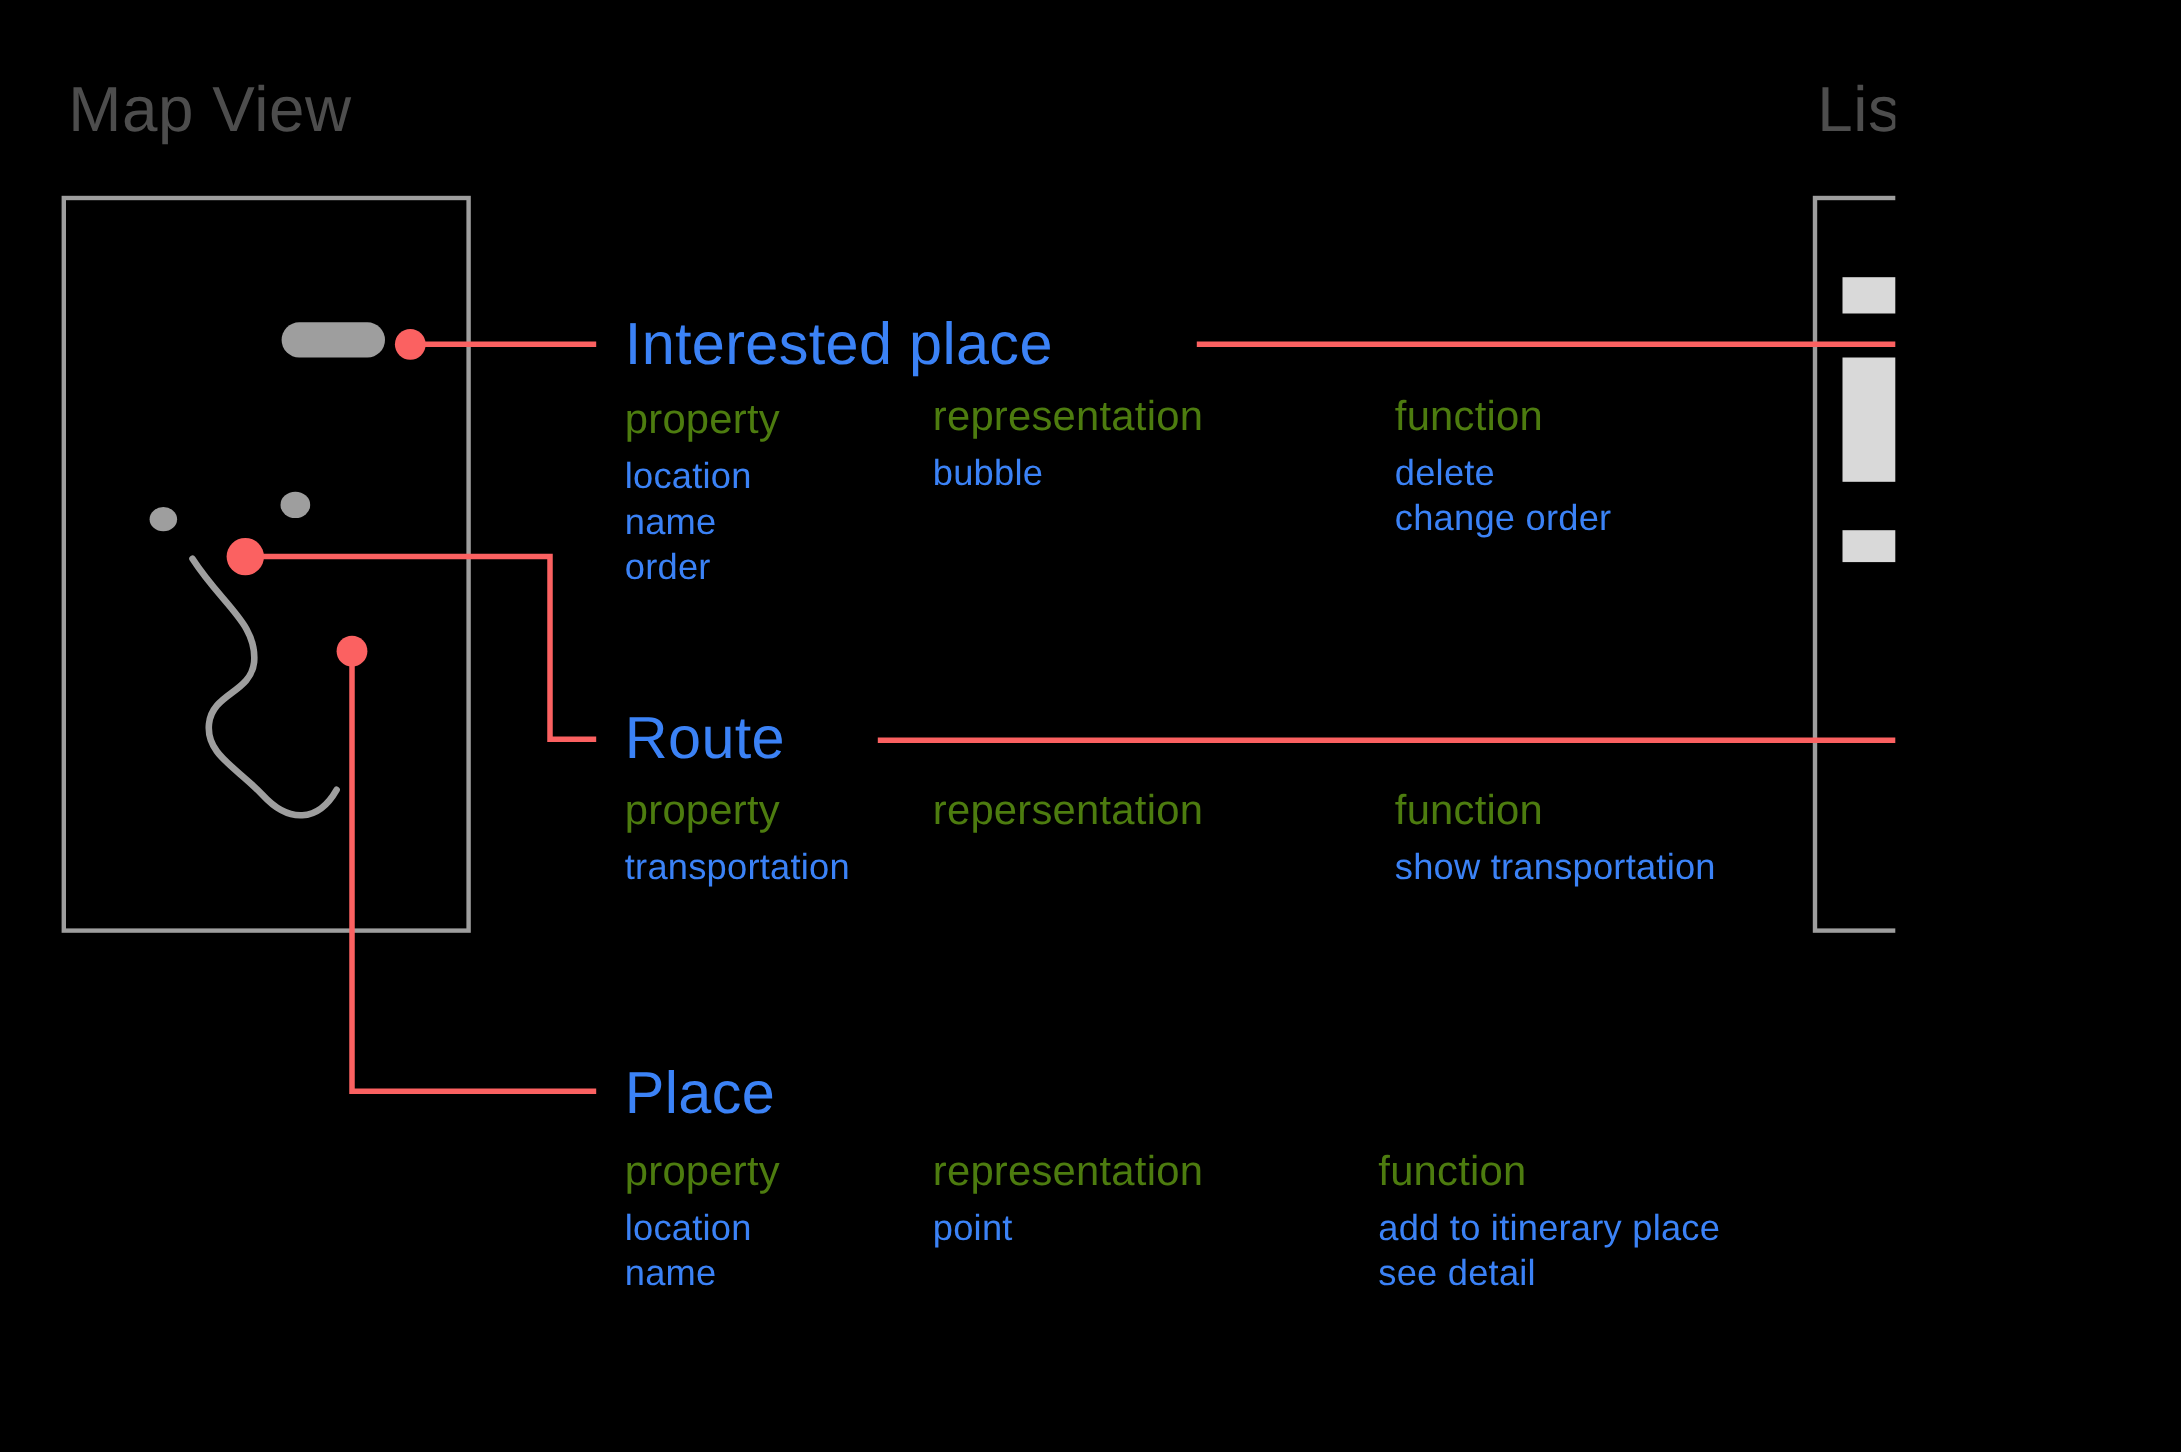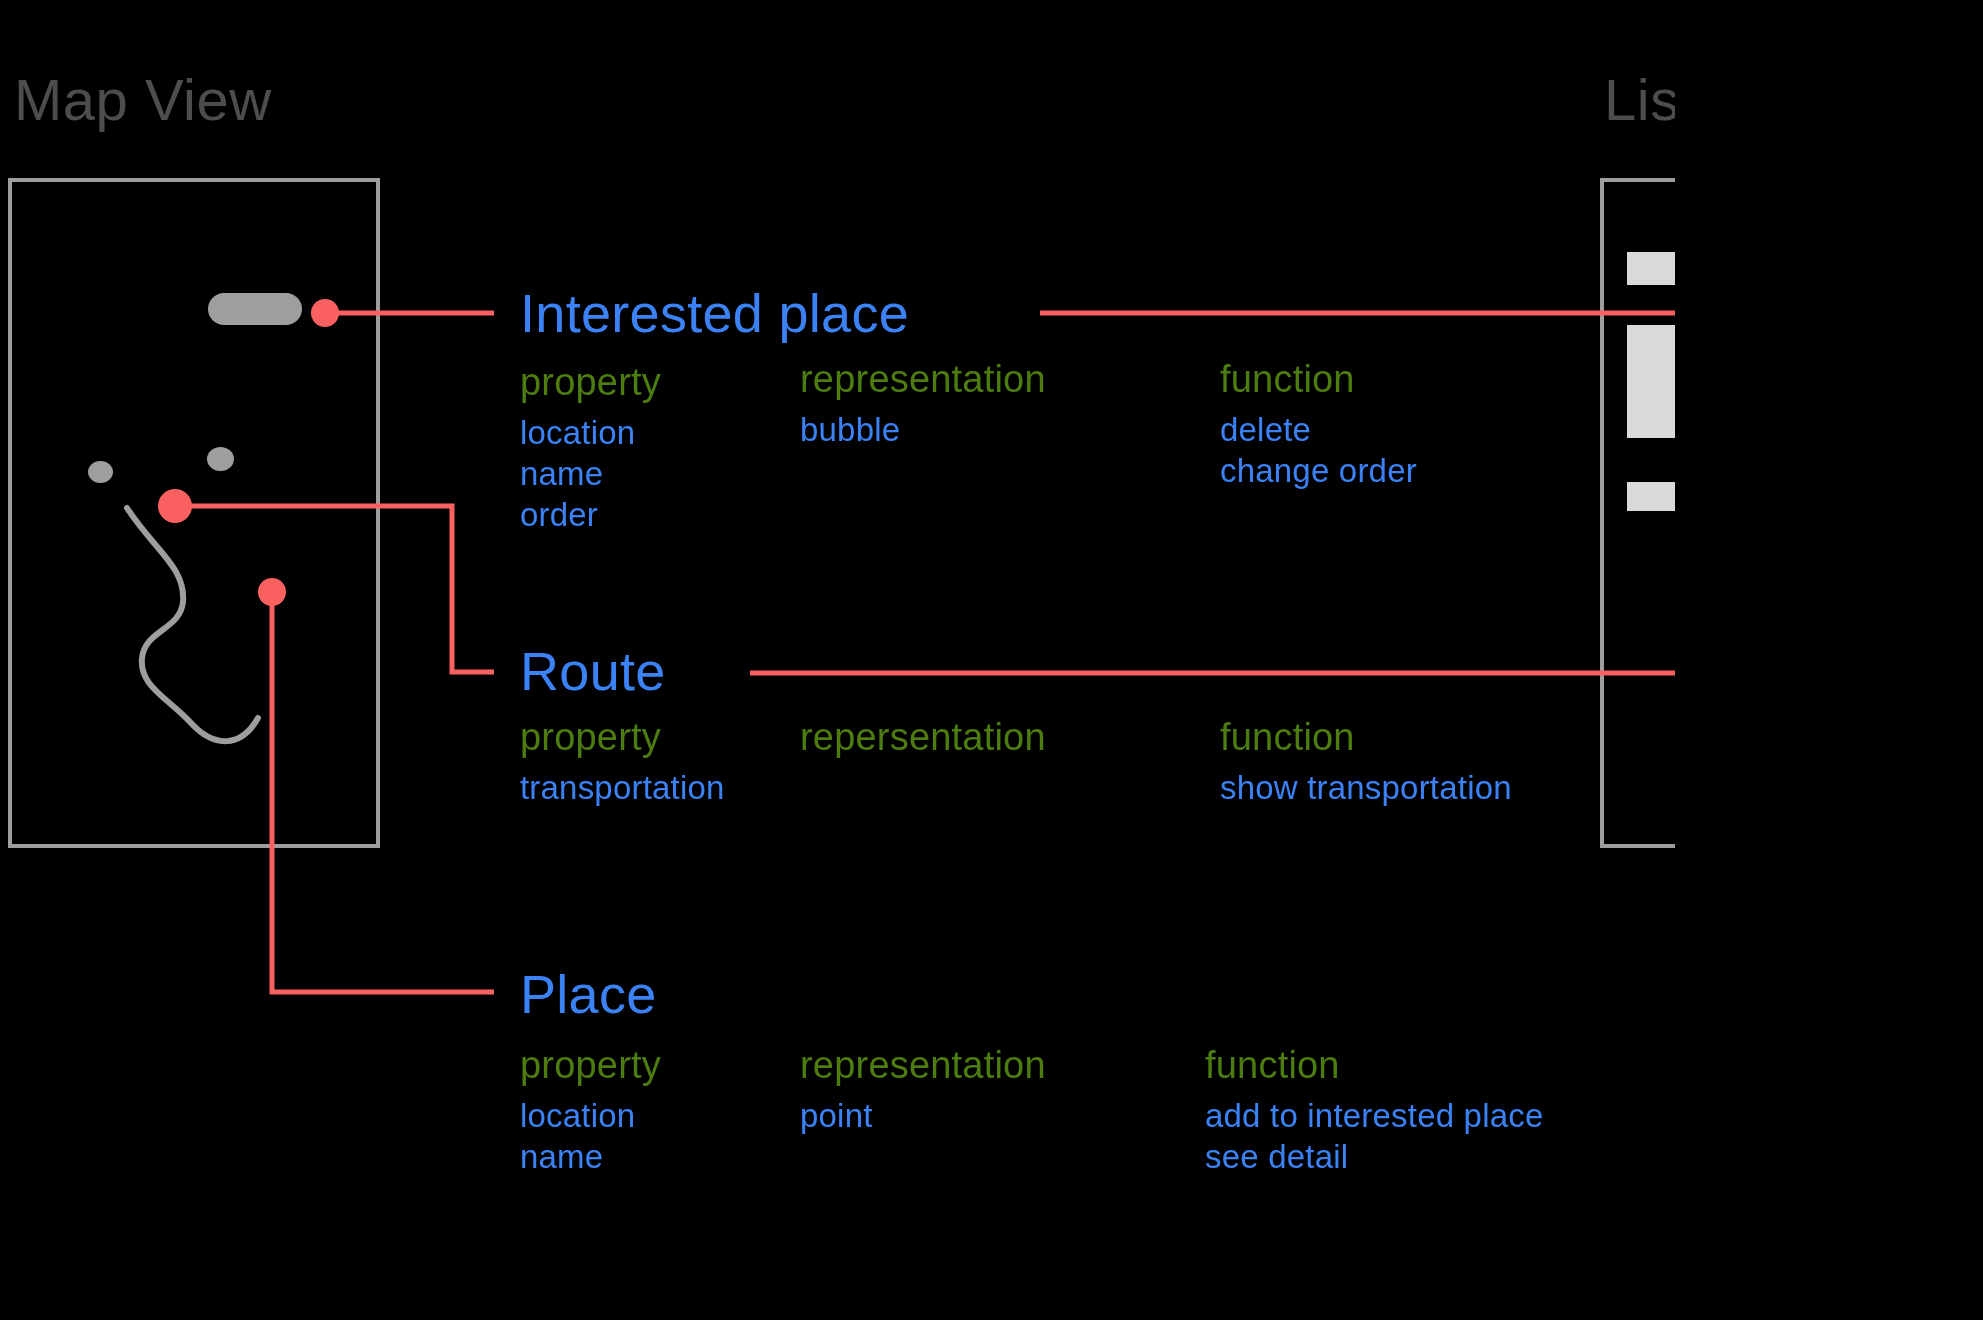--- a/index.html
+++ b/index.html
@@ -8,20 +8,21 @@
     padding: 0;
     background: #000000;
   }
   #stage {
     position: relative;
     width: 1675px;
     height: 1320px;
     background: #000000;
     overflow: hidden;
     font-family: "Liberation Sans", "DejaVu Sans", sans-serif;
+    margin-left: 48px;
     -webkit-font-smoothing: antialiased;
   }
 
   
   .panel-title {
     position: absolute;
     font-size: 58px;
     font-weight: 400;
     color: #4d4d4d;
     letter-spacing: 0.5px;
@@ -210,19 +211,19 @@
     <div class="col" style="left:800px; top:1043px;">
       <div class="col-head">representation</div>
       <div class="col-items">
         <div class="col-item">point</div>
       </div>
     </div>
 
     <div class="col" style="left:1205px; top:1043px;">
       <div class="col-head">function</div>
       <div class="col-items">
-        <div class="col-item">add to interested place</div>
+        <div class="col-item">add to itinerary place</div>
         <div class="col-item">see detail</div>
       </div>
     </div>
   </div>
 
 </div>
 
 </body></html>

